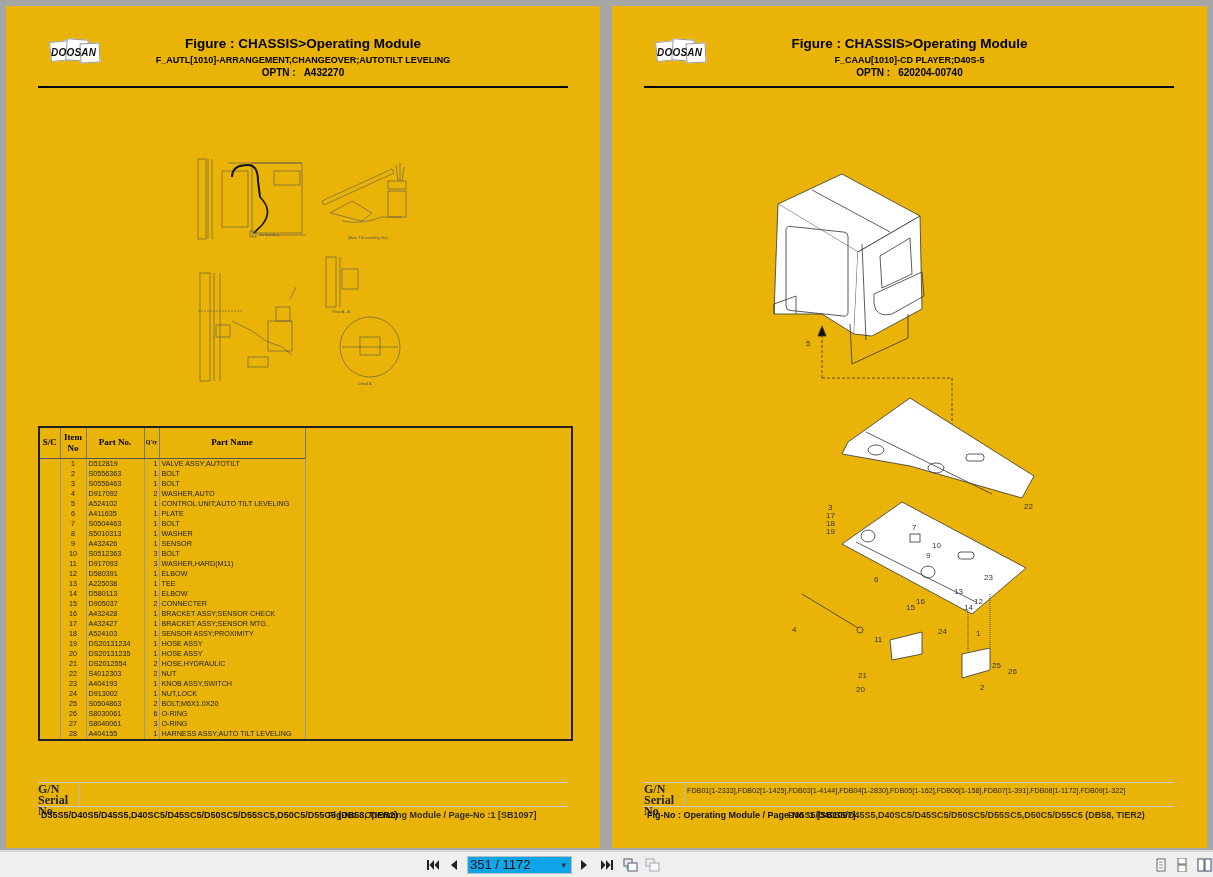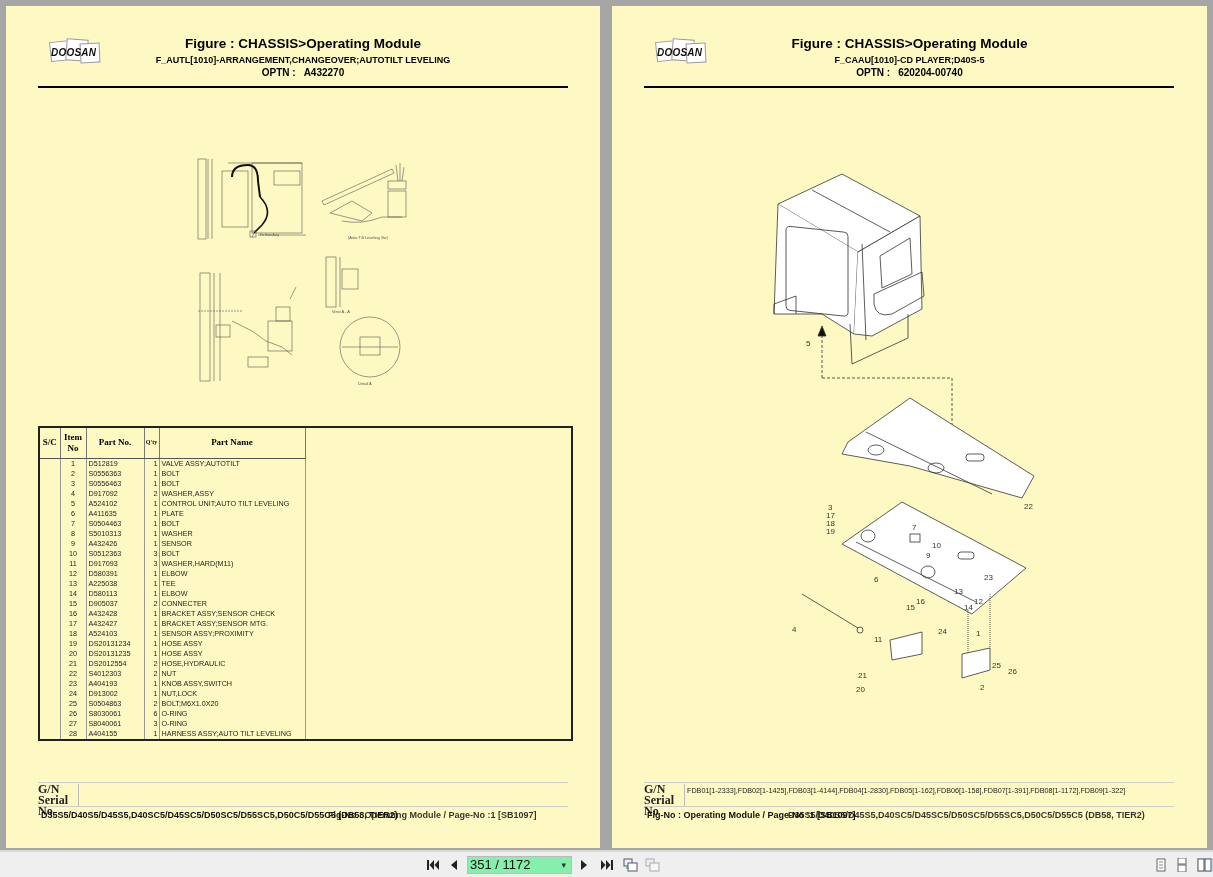--- a/index.html
+++ b/index.html
@@ -1,18 +1,18 @@
 <!DOCTYPE html>
 <html><head>
 <meta charset="utf-8">
 <style>
   * { box-sizing: border-box; margin: 0; padding: 0; }
   html, body { width: 1213px; height: 877px; overflow: hidden; background: #a6a6a6; font-family: "Liberation Sans", sans-serif; }
   .viewer { position: absolute; left: 0; top: 0; width: 1213px; height: 850px; background: #a6a6a6; }
-  .page { position: absolute; top: 6px; height: 842px; background: #fef9c3; padding-left: 17px; }
+  .page { position: absolute; top: 6px; height: 842px; background: #eab308; padding-left: 17px; }
   .page-left { left: 6px; width: 594px; }
   .page-right { left: 612px; width: 595px; }
 
   .logo { position: absolute; top: 33px; width: 54px; height: 26px; }
   .logo .sq { position: absolute; border: 1px solid #999; background: #fff; }
   .logo .txt { position: absolute; left: 3px; top: 8px; font-family: "Liberation Sans", sans-serif; font-weight: bold; font-style: italic; font-size: 10px; color: #111; letter-spacing: 0.2px; }
 
   .hdr-title { position: absolute; left: 0; width: 100%; top: 30px; text-align: center; font-weight: bold; font-size: 13.5px; color: #000; }
   .hdr-sub { position: absolute; left: 0; width: 100%; top: 49px; text-align: center; font-weight: bold; font-size: 9px; color: #000; }
   .hdr-optn { position: absolute; left: 0; width: 100%; top: 61px; text-align: center; font-weight: bold; font-size: 10px; color: #000; }
@@ -30,21 +30,21 @@
   table.parts td.blank { border-left: 1.5px solid #777; }
 
   .serial-rule { position: absolute; height: 1px; background: #ccc; }
   .serial-label { position: absolute; font-family: "Liberation Serif", serif; font-weight: bold; font-size: 12px; text-align: left; line-height: 11px; color: #222; }
   .serial-sep { position: absolute; width: 1px; background: #bbb; }
   .serial-val { position: absolute; font-size: 7.2px; color: #222; white-space: nowrap; }
   .footer-line { position: absolute; font-weight: bold; font-size: 9px; color: #111; white-space: nowrap; }
 
   .toolbar { position: absolute; left: 0; top: 850px; width: 1213px; height: 27px; background: #efefef; border-top: 2px solid #d8d8d8; }
   .tb-btn { position: absolute; top: 6px; height: 14px; display: flex; align-items: center; justify-content: center; cursor: pointer; color: #222; }
-  .page-input { position: absolute; left: 467px; top: 4px; width: 105px; height: 18px; border: 1px solid #bbb; background: #86efac; font-size: 13px; line-height: 16px; padding-left: 2px; color: #111; }
+  .page-input { position: absolute; left: 467px; top: 4px; width: 105px; height: 18px; border: 1px solid #bbb; background: #0ea5e9; font-size: 13px; line-height: 16px; padding-left: 2px; color: #111; }
   .page-input .dd { position: absolute; right: 5px; top: 0; font-size: 9px; color: #333; }
   .view-icon { position: absolute; top: 6px; width: 14px; height: 14px; }
 </style>
 </head>
 <body>
 
 <div class="viewer">
 
   <div class="page page-left">
     <div class="logo" style="left:42px;">
@@ -150,21 +150,21 @@
             <td>S0556463</td>
             <td class="qty">1</td>
             <td>BOLT</td>
             <td class="blank"></td>
           </tr>
           <tr>
             <td class="sc"></td>
             <td class="item">4</td>
             <td>D917092</td>
             <td class="qty">2</td>
-            <td>WASHER,ASSY</td>
+            <td>WASHER,AUTO</td>
             <td class="blank"></td>
           </tr>
           <tr>
             <td class="sc"></td>
             <td class="item">5</td>
             <td>A524102</td>
             <td class="qty">1</td>
             <td>CONTROL UNIT;AUTO TILT LEVELING</td>
             <td class="blank"></td>
           </tr>

